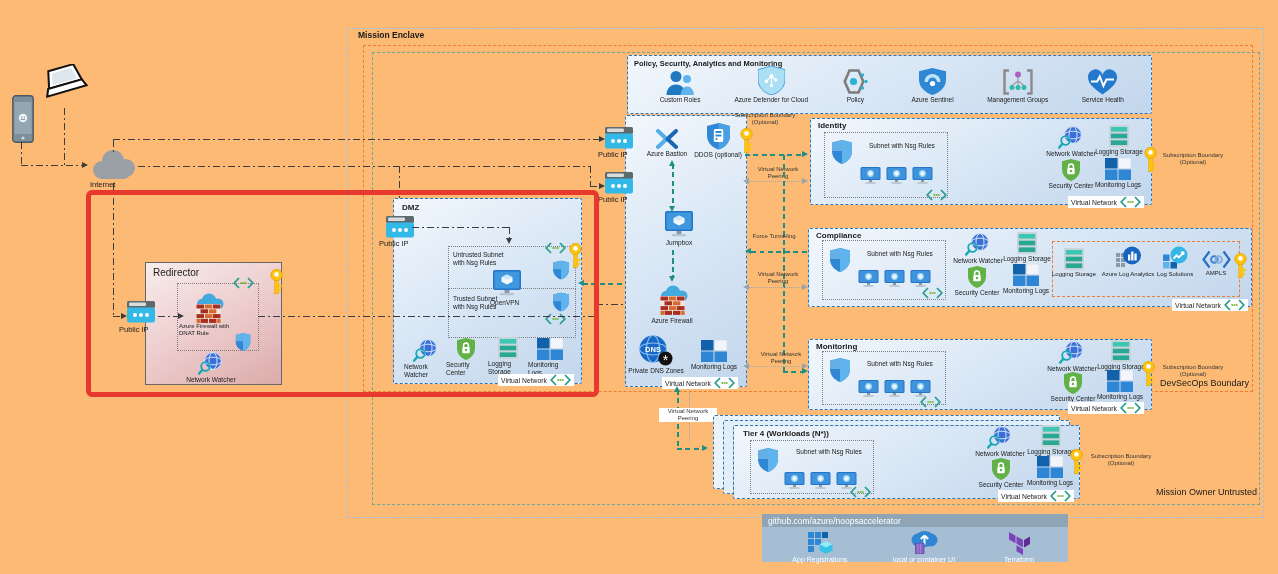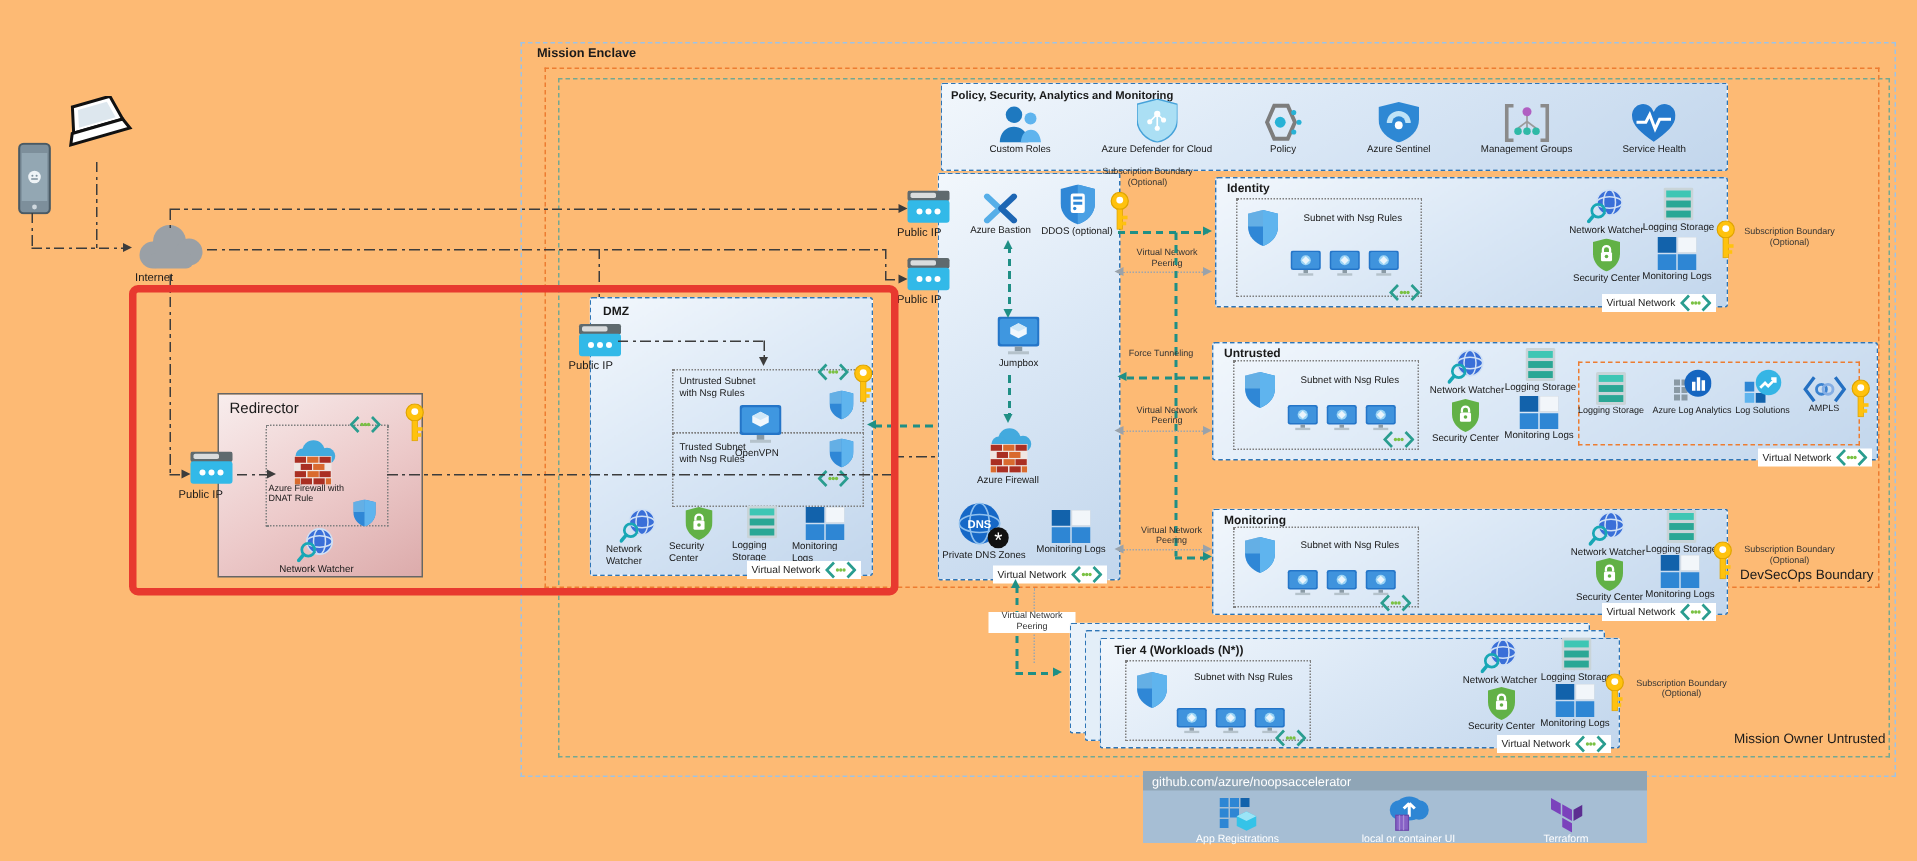--- a/index.html
+++ b/index.html
@@ -578,21 +578,21 @@
   <span class="abs ic" style="left:1144px;top:147px;"><svg width="13" height="26" viewBox="0 0 13 26">
         <circle cx="6.5" cy="6" r="5.7" fill="#ffc20e" stroke="#dfa400" stroke-width=".8"></circle>
         <circle cx="6.5" cy="5.4" r="2.3" fill="#fff"></circle>
         <rect x="4.7" y="11.4" width="3.6" height="13.4" fill="#ffc20e" stroke="#dfa400" stroke-width=".5"></rect>
         <rect x="8.1" y="15.8" width="3.6" height="2.4" fill="#ffc20e"></rect>
         <rect x="8.1" y="19.8" width="2.7" height="2.4" fill="#ffc20e"></rect>
       </svg></span>
   <div class="abs peerlbl" style="left:1158px;top:152px;width:70px;">Subscription Boundary (Optional)</div>
 
   <div class="abs vbox grad" style="left:808px;top:228px;width:442px;height:77px;"></div>
-  <div class="abs title" style="left:816px;top:231px;font-weight:600;">Untrusted</div>
+  <div class="abs title" style="left:816px;top:231px;font-weight:600;">Compliance</div>
   <div class="abs subnet" style="left:822px;top:240px;width:122px;height:58px;"></div>
   <span class="abs ic" style="left:830px;top:248px;"><svg width="20" height="24" viewBox="0 0 20 24">
         <path d="M10 0L20 2.5V11c0 6.5-4.5 11-10 13C4.5 22 0 17.5 0 11V2.5Z" fill="#2f87d6"></path>
         <path d="M10 0L20 2.5V11c0 6.5-4.5 11-10 13Z" fill="#5fb4ee"></path>
         <path d="M10 0L0 2.5V11h10Z" fill="#8fd0f2" opacity=".55"></path>
       </svg></span>
   <div class="abs lbl lbl-left" style="left:867px;top:250px;width:68px;">Subnet with Nsg Rules</div>
   <span class="abs ic" style="left:858px;top:270px;"><svg width="21" height="17" viewBox="0 0 21 17">
         <rect x="0.5" y="0" width="20" height="13" rx="1.5" fill="#2475c8"></rect>
         <rect x="1.5" y="1" width="18" height="11" rx="1" fill="#3f93dd"></rect>
@@ -919,21 +919,21 @@
   <span class="abs ic" style="left:1070px;top:449px;"><svg width="13" height="26" viewBox="0 0 13 26">
         <circle cx="6.5" cy="6" r="5.7" fill="#ffc20e" stroke="#dfa400" stroke-width=".8"></circle>
         <circle cx="6.5" cy="5.4" r="2.3" fill="#fff"></circle>
         <rect x="4.7" y="11.4" width="3.6" height="13.4" fill="#ffc20e" stroke="#dfa400" stroke-width=".5"></rect>
         <rect x="8.1" y="15.8" width="3.6" height="2.4" fill="#ffc20e"></rect>
         <rect x="8.1" y="19.8" width="2.7" height="2.4" fill="#ffc20e"></rect>
       </svg></span>
   <div class="abs peerlbl" style="left:1086px;top:453px;width:70px;">Subscription Boundary (Optional)</div>
   <div class="abs btitle" style="left:1156px;top:487px;">Mission Owner Untrusted</div>
 
-  <div class="abs footerbar" style="left:762px;top:514px;width:336px;height:48px;">
+  <div class="abs footerbar" style="left:762px;top:514px;width:306px;height:48px;">
     <div class="footerhead">github.com/azure/noopsaccelerator</div>
     <div style="display:flex;justify-content:space-around;align-items:flex-end;padding:1px 8px 2px;">
       <div class="icl" style="position:static;width:88px;">
         <span class="ic"><svg width="25" height="23" viewBox="0 0 25 23">
               <g fill="#2e86d4">
                 <rect x="0" y="0" width="6" height="6"></rect>
                 <rect x="7" y="0" width="6" height="6"></rect>
                 <rect x="14" y="0" width="6" height="6" fill="#1262ab"></rect>
                 <rect x="0" y="7" width="6" height="6"></rect>
                 <rect x="7" y="7" width="6" height="6"></rect>

